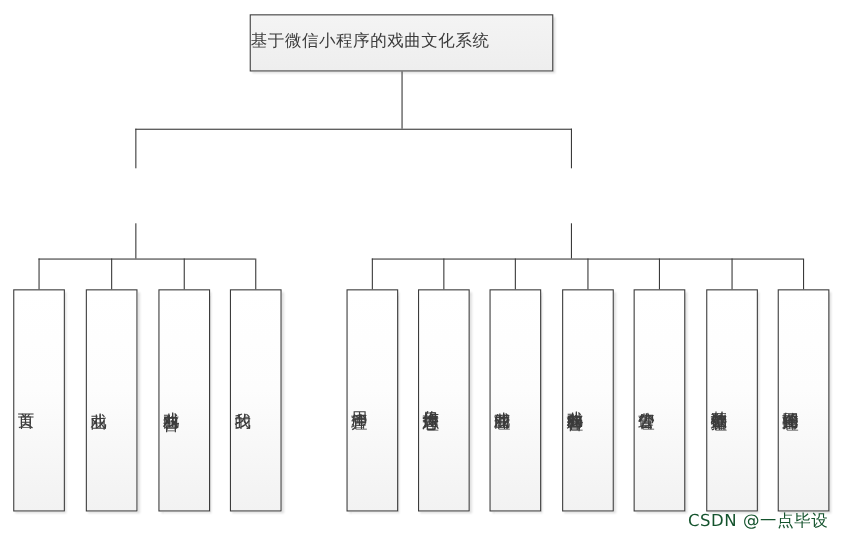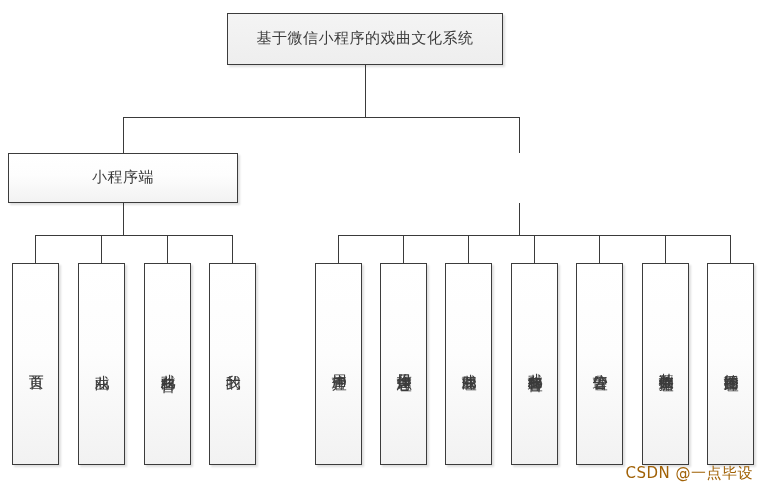--- a/index.html
+++ b/index.html
@@ -27,21 +27,21 @@
   .line.h { height: 1px; }
 
   
   .node {
     position: absolute;
     box-sizing: border-box;
     border: 1px solid #3c3c3c;
     box-shadow: 2px 2px 2px rgba(0,0,0,0.13);
     display: flex;
     align-items: center;
-    justify-content: center;
+    justify-content: flex-start;
     color: #3b3b3b;
     background: linear-gradient(to bottom, #ffffff 0%, #fdfdfd 45%, #f2f2f2 100%);
   }
   .node.root {
     background: linear-gradient(to bottom, #f4f4f4 0%, #f1f1f1 50%, #eeeeee 100%);
   }
   .node .label {
     font-size: 15px;
     letter-spacing: 0.5px;
     line-height: 1.05;
@@ -56,43 +56,40 @@
     letter-spacing: 1px;
   }
 
   
   #watermark {
     position: absolute;
     right: 14px;
     bottom: 4px;
     font-family: "DejaVu Sans", "Liberation Sans", sans-serif;
     font-size: 15px;
-    color: #a16207;
+    color: #14532d;
     letter-spacing: 0.5px;
     white-space: nowrap;
     pointer-events: none;
   }
 </style>
 </head>
 <body>
 
 <div id="canvas">
 
   <div class="node root" style="left:227px; top:13px; width:276px; height:52px;">
     <span class="label">基于微信小程序的戏曲文化系统</span>
   </div>
 
   <div class="line v" style="left:365px; top:65px; height:52px;"></div>
   <div class="line h" style="left:123px; top:117px; width:397px;"></div>
   <div class="line v" style="left:123px; top:117px; height:36px;"></div>
   <div class="line v" style="left:519px; top:117px; height:36px;"></div>
 
-  <div class="node branch" style="left:8px; top:153px; width:230px; height:50px;">
-    <span class="label">小程序端</span>
-  </div>
 
   <div class="line v" style="left:123px; top:203px; height:32px;"></div>
   <div class="line h" style="left:35px; top:235px; width:197px;"></div>
 
   <div class="line v" style="left:35px; top:235px; height:28px;"></div>
   <div class="line v" style="left:101px; top:235px; height:28px;"></div>
   <div class="line v" style="left:167px; top:235px; height:28px;"></div>
   <div class="line v" style="left:232px; top:235px; height:28px;"></div>
 
   <div class="node leaf" style="left:12px; top:263px; width:47px; height:202px;">

